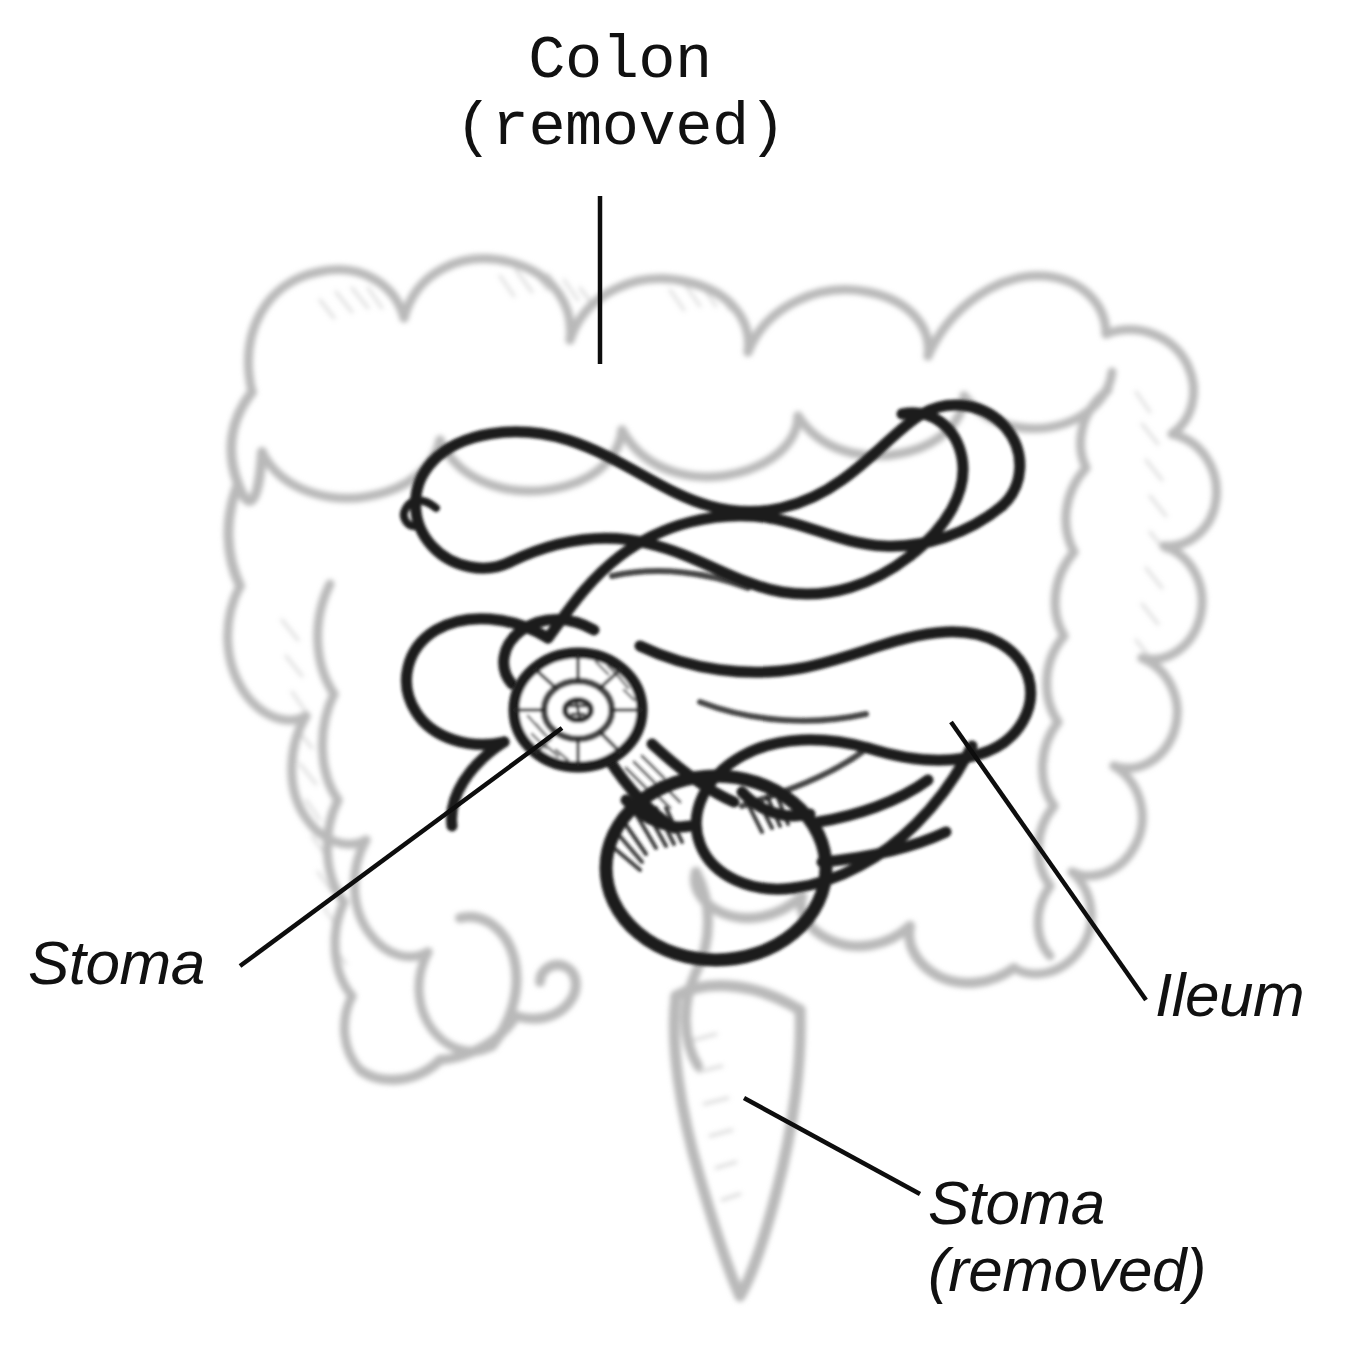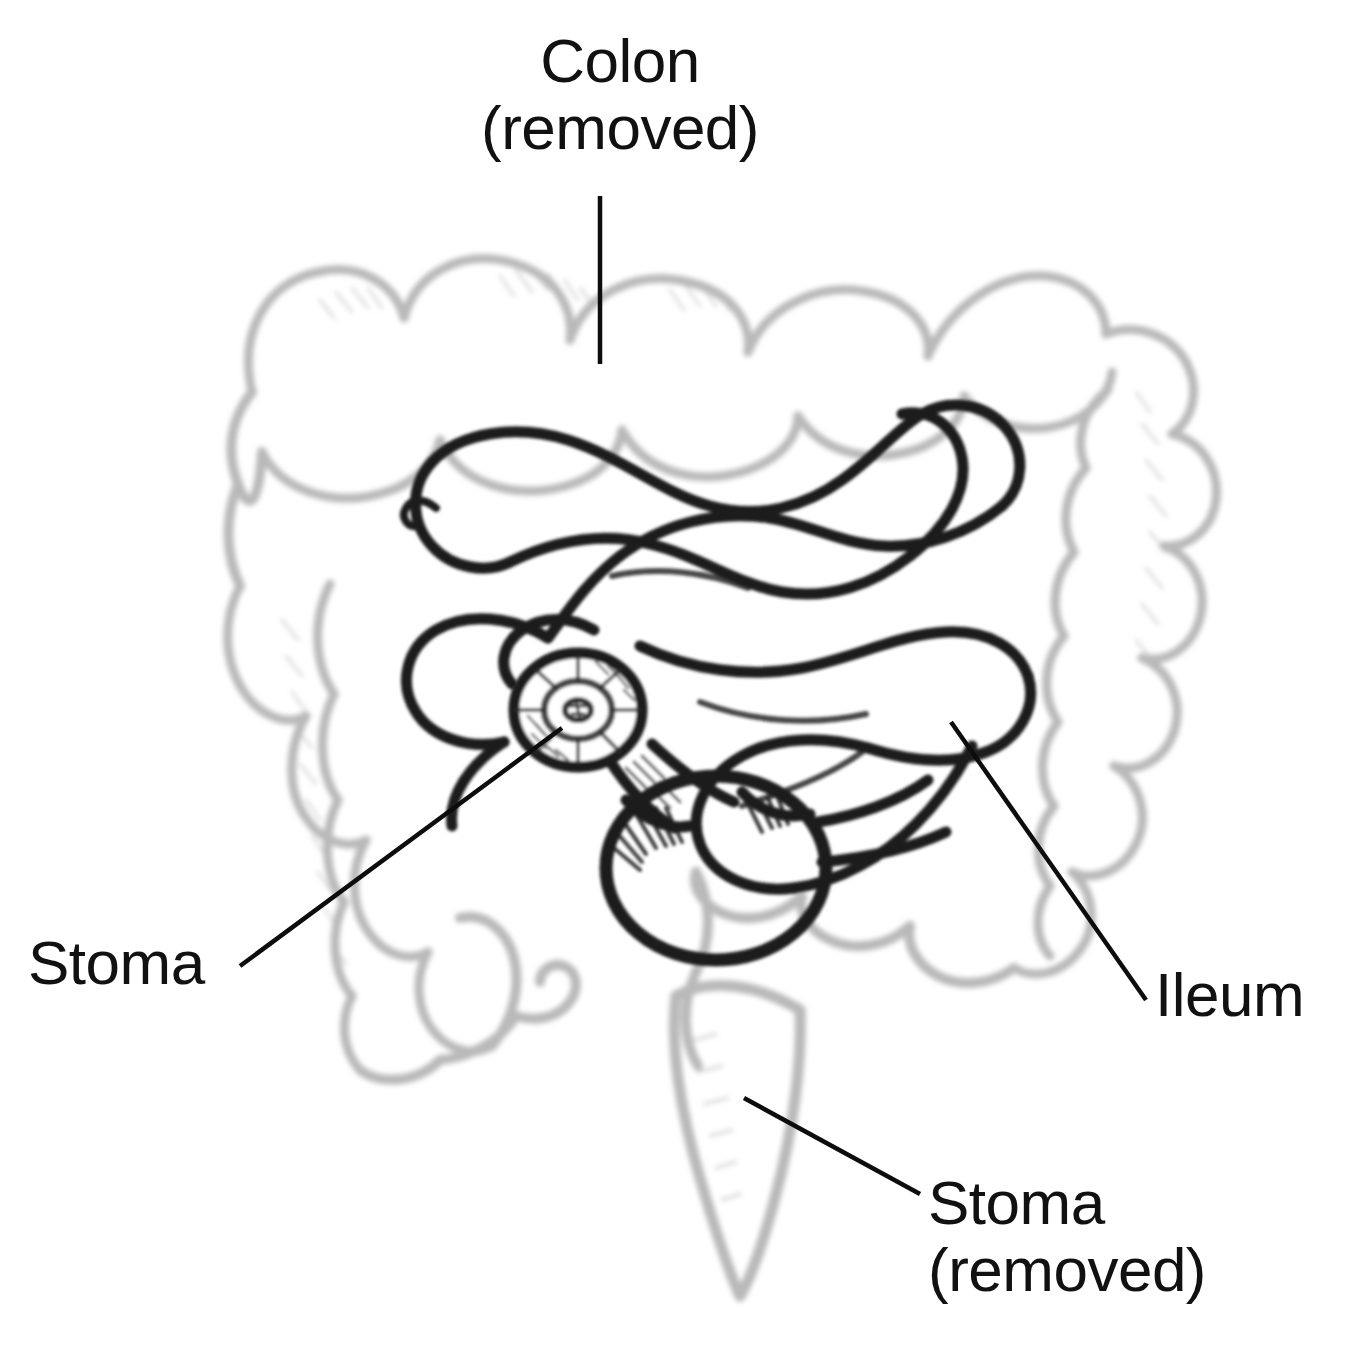--- a/index.html
+++ b/index.html
@@ -25,22 +25,22 @@
   .label {
     position: absolute;
     color: #111111;
     font-family: "Liberation Sans", sans-serif;
     font-size: 62px;
     line-height: 1.08;
     letter-spacing: -0.5px;
     white-space: nowrap;
     font-weight: 400;
   }
-  .label.center { text-align: center; }
-  .label.left   { text-align: left; }
+  .label.center { text-align: center; font-family: Liberation Mono, monospace; }
+  .label.left   { text-align: left; font-style: italic; }
   #label-colon  { left: 455px; top: 28px;   width: 330px; }
   #label-stoma  { left: 28px;  top: 930px;  width: 300px; }
   #label-ileum  { left: 1155px; top: 962px; width: 200px; }
   #label-rectum { left: 928px; top: 1170px; width: 420px; }
   .label-line { display: block; }
 </style>
 </head>
 <body>
 
 <div id="page">

